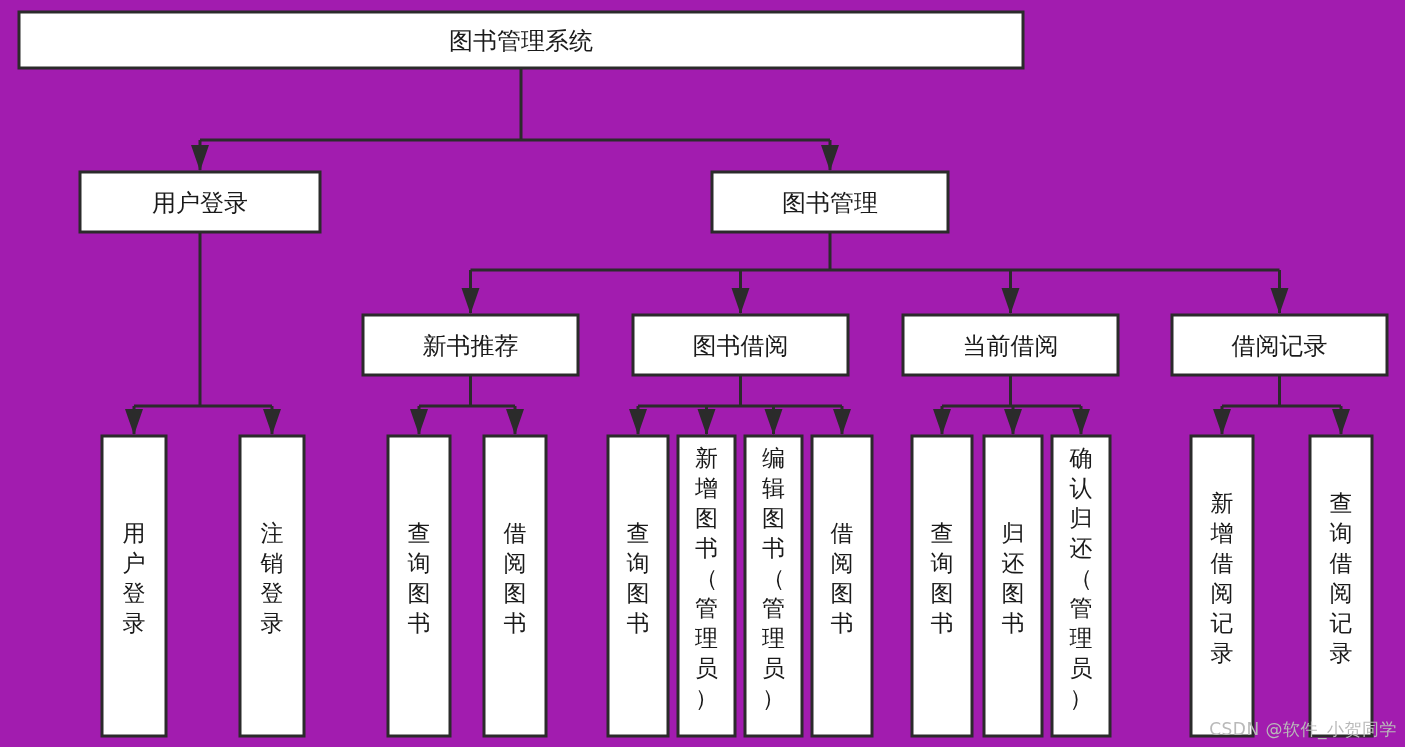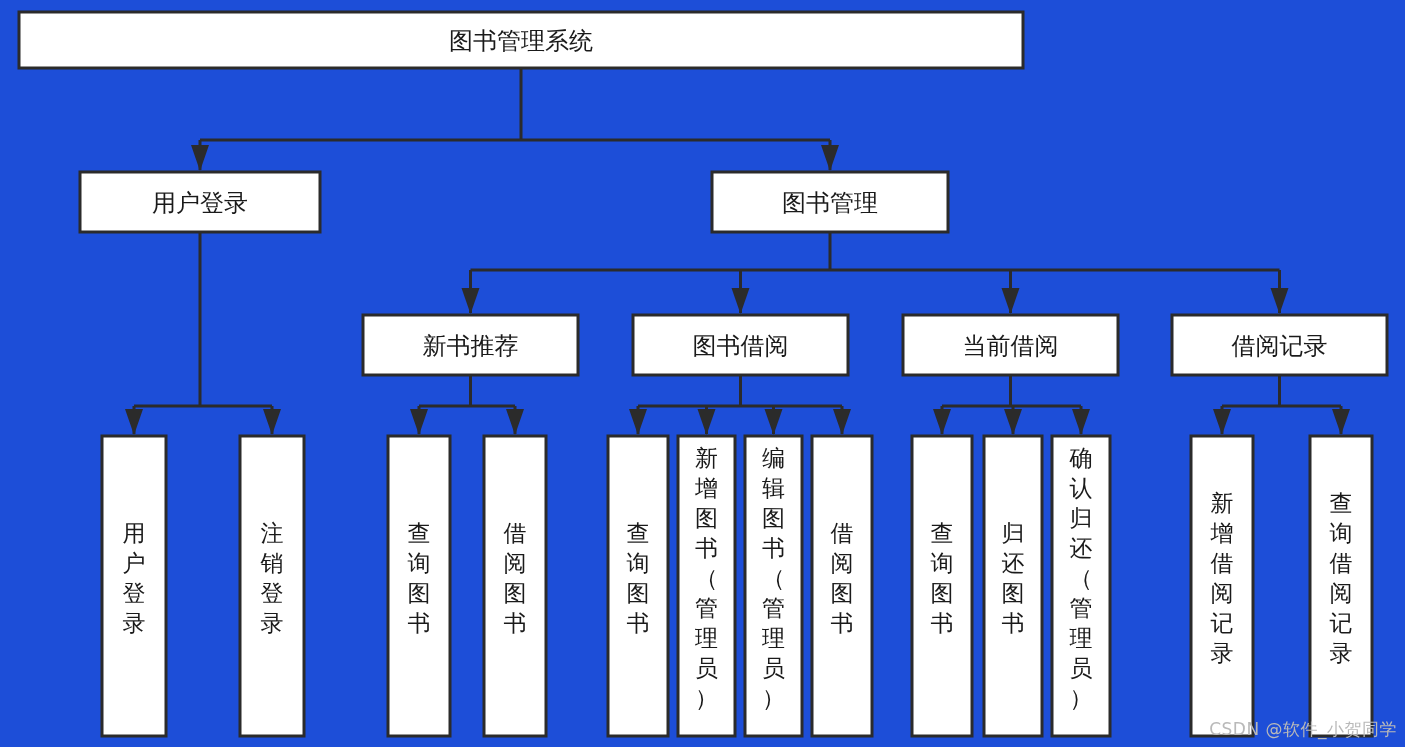--- a/index.html
+++ b/index.html
@@ -10,21 +10,21 @@
   body {
     width: 1405px;
     height: 747px;
     overflow: hidden;
     font-family: "DejaVu Sans", "Liberation Sans", sans-serif;
   }
   #diagram-root {
     position: relative;
     width: 1405px;
     height: 747px;
-    background: #1d4ed8;
+    background: #a21caf;
   }
   svg#tree-svg {
     position: absolute;
     left: 0;
     top: 0;
     width: 1405px;
     height: 747px;
     display: block;
   }
   .node-box {

